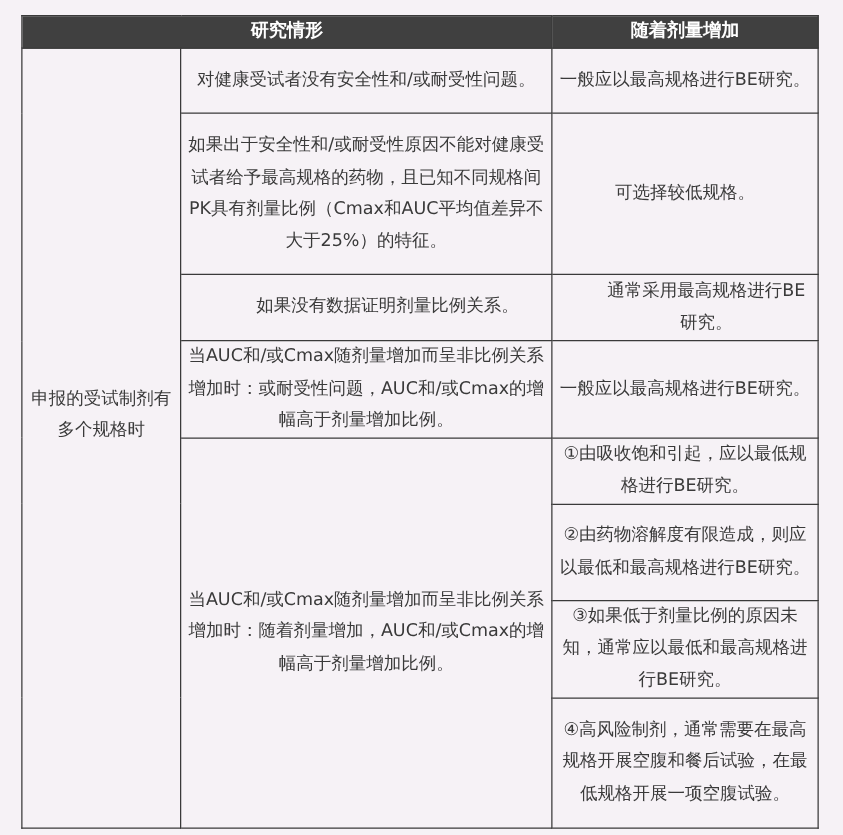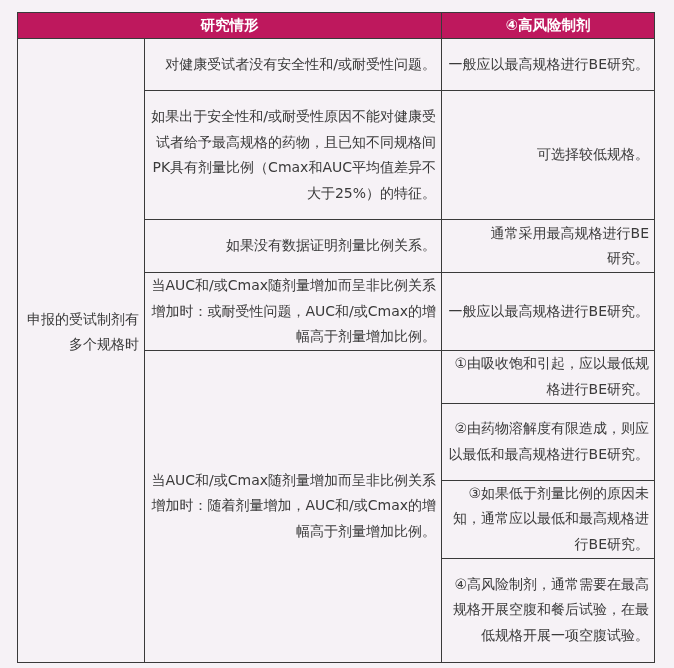--- a/index.html
+++ b/index.html
@@ -18,24 +18,24 @@
       border-collapse: collapse;
       table-layout: fixed;
       font-size: 14px;
       line-height: 25.5px;
     }
     table.spec th, table.spec td {
       border: 1px solid #3a3a3a;
       padding: 0 5px;
       vertical-align: middle;
       word-break: break-all;
-      text-align: right;
+      text-align: center;
     }
     table.spec th {
-      background: #be185d;
+      background: #404040;
       color: #ffffff;
       font-weight: bold;
       text-align: center;
       height: 25px;
       line-height: 25px;
       font-size: 14.5px;
     }
     col.c1 { width: 127px; }
     col.c2 { width: 297px; }
     col.c3 { width: 213px; }
@@ -55,21 +55,21 @@
 
 <table class="spec">
   <colgroup>
       <col class="c1">
       <col class="c2">
       <col class="c3">
     </colgroup>
   <thead>
     <tr>
       <th colspan="2">研究情形</th>
-      <th>④高风险制剂</th>
+      <th>随着剂量增加</th>
     </tr>
   </thead>
   <tbody>
     <tr class="r1">
       <td class="cat" rowspan="8">
         <div style="position:relative; top:-18px;">申报的受试制剂有多个规格时</div>
       </td>
       <td>对健康受试者没有安全性和/或耐受性问题。</td>
       <td class="c3cell">一般应以最高规格进行BE研究。</td>
     </tr>

